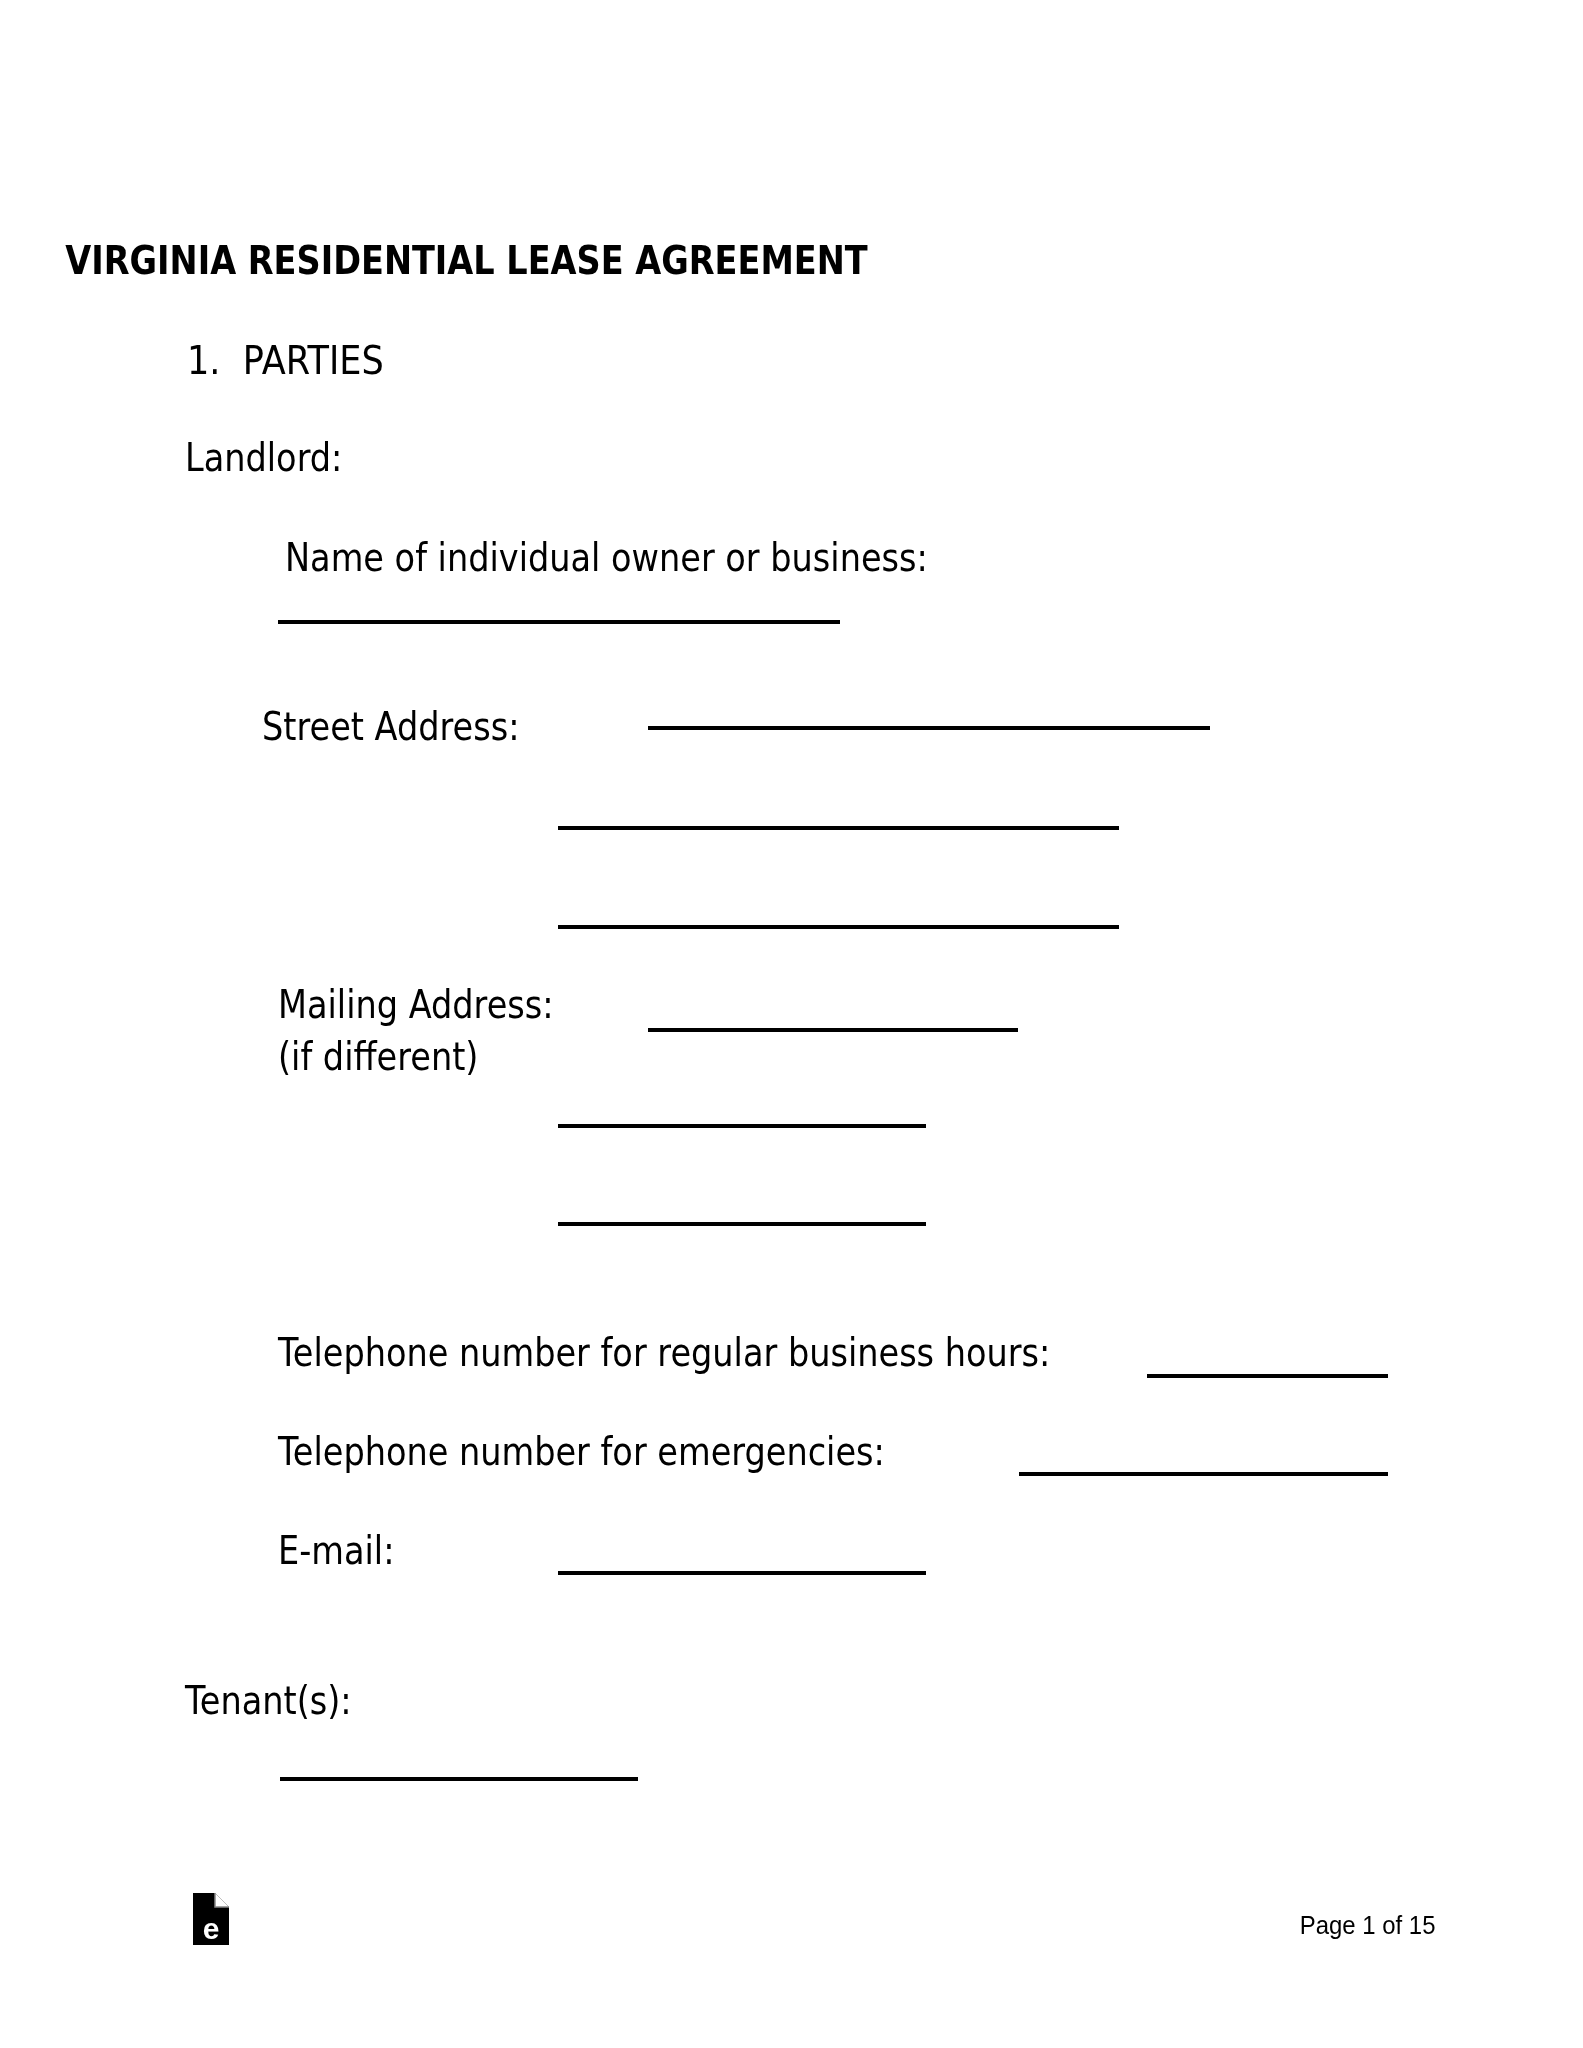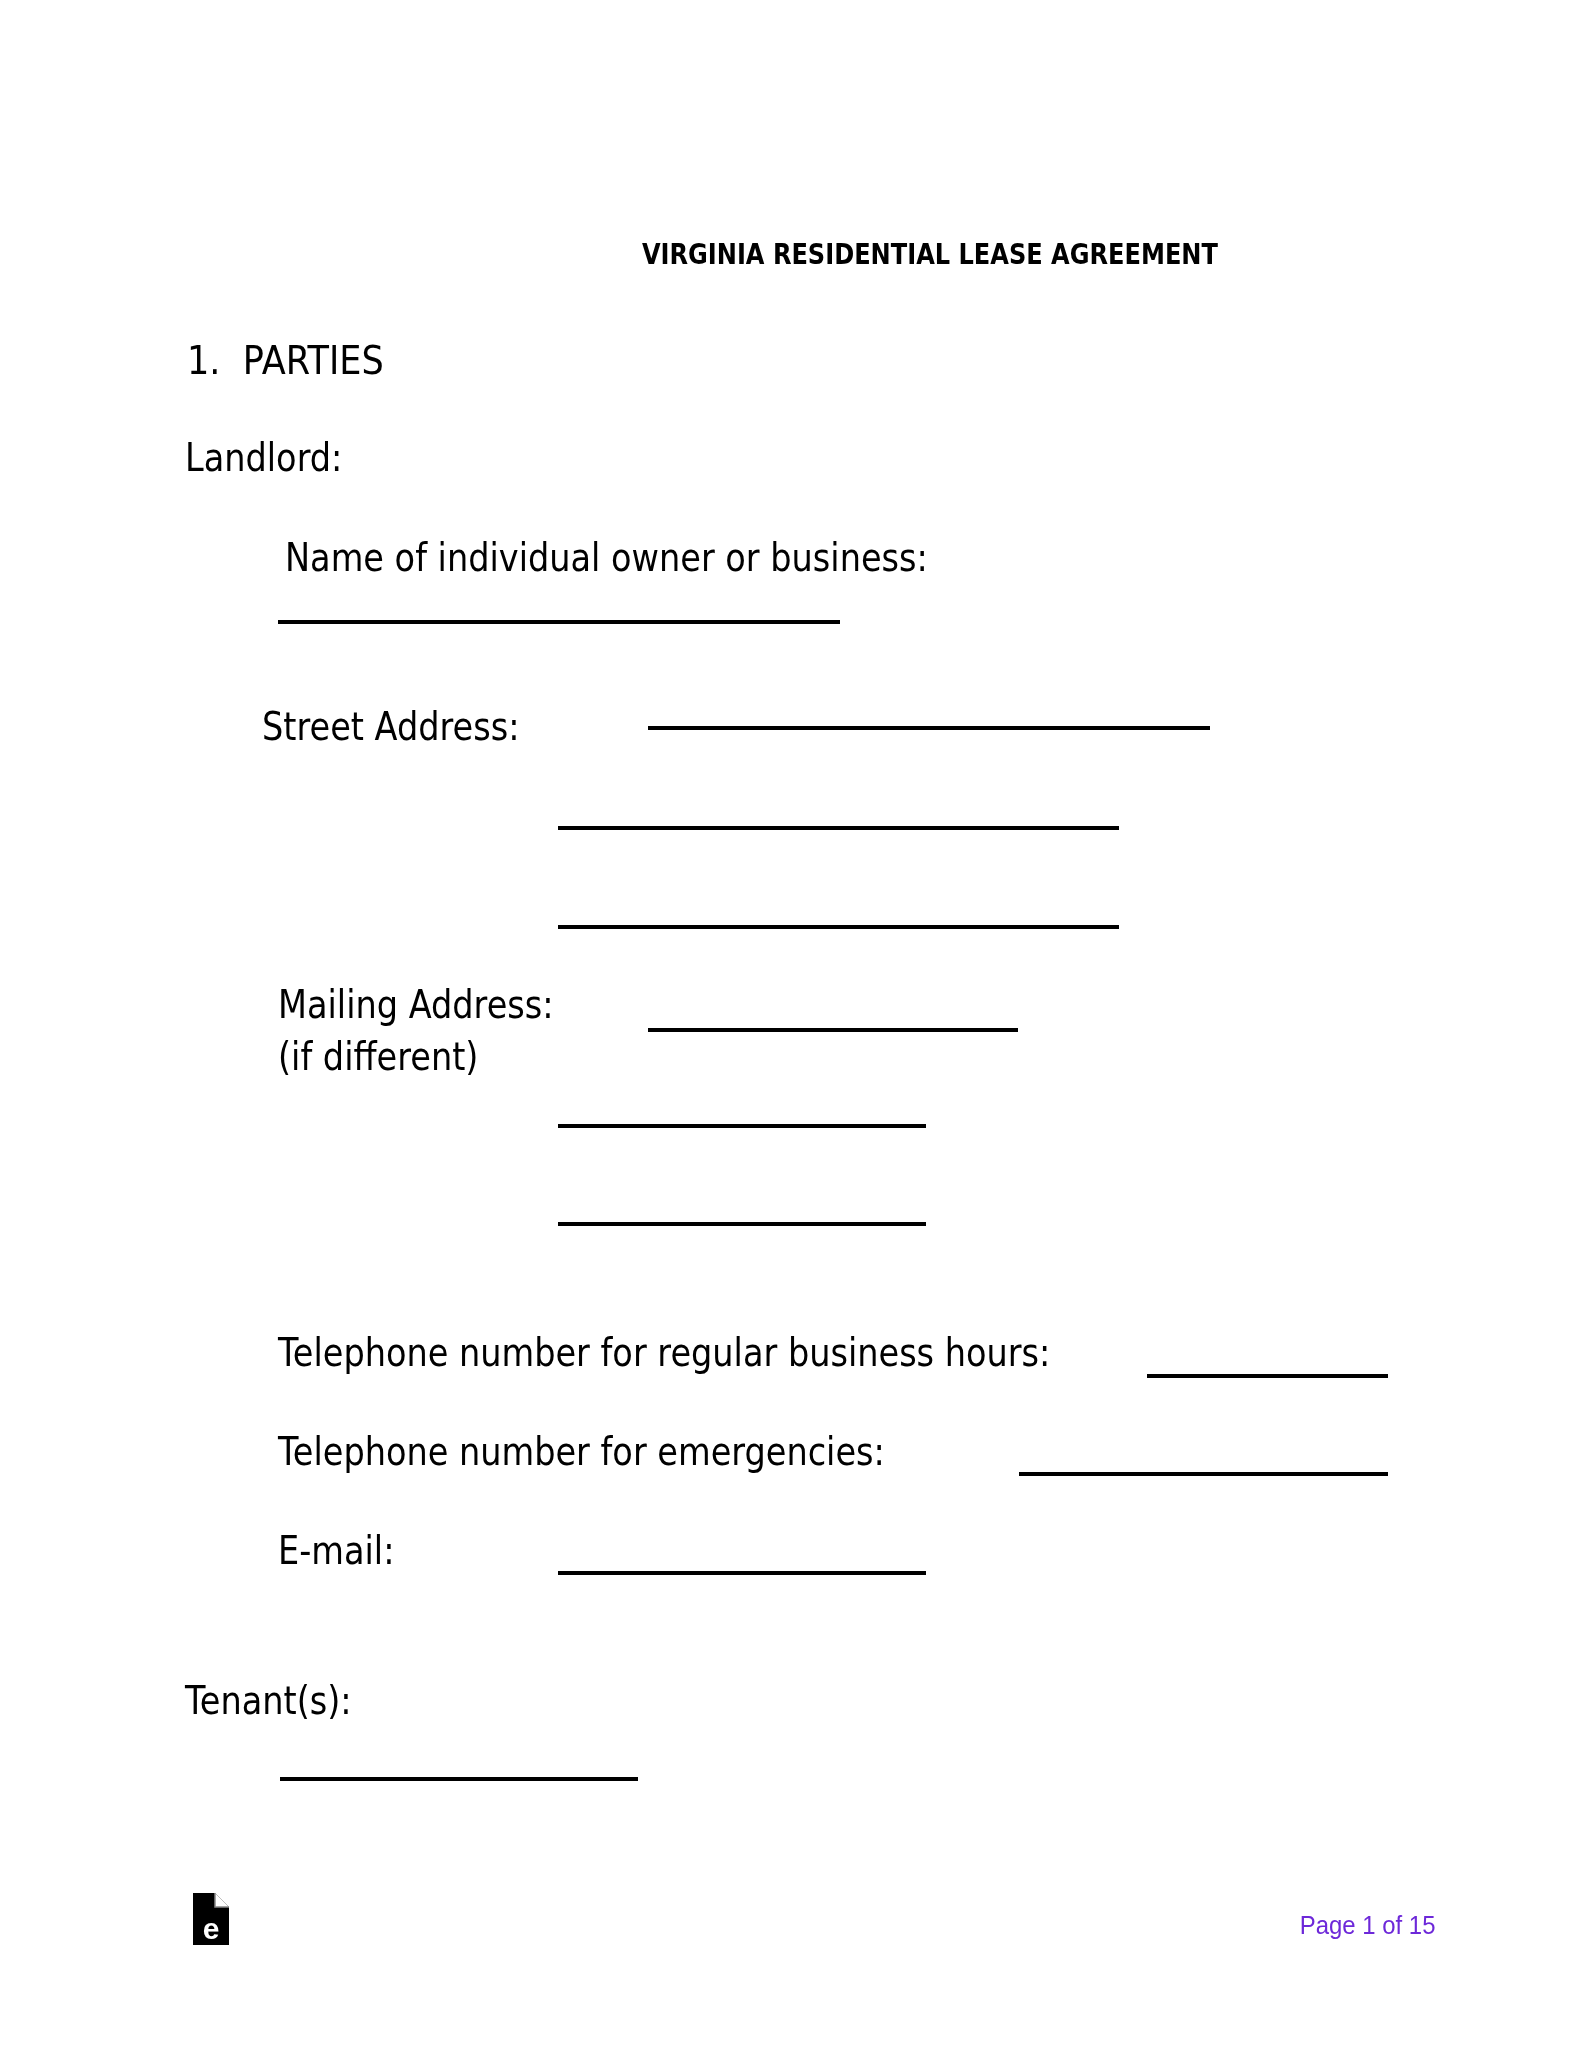--- a/index.html
+++ b/index.html
@@ -1,30 +1,30 @@
 <!DOCTYPE html>
 <html><head>
   <meta charset="utf-8">
   <style>
     html, body { margin: 0; padding: 0; background: #ffffff; }
     body { width: 1583px; height: 2048px; position: relative; overflow: hidden;
            font-family: "DejaVu Sans", sans-serif; color: #000; }
     .abs { position: absolute; white-space: nowrap; }
-    .title { left: 0; width: 1265px; top: 238px; text-align: right;
-             font-weight: bold; font-size: 28px; letter-spacing: 0px; }
+    .title { left: 0; width: 1265px; top: 238px; text-align: left;
+             font-weight: bold; font-size: 39px; letter-spacing: 0px; }
     .title span { display: inline-block; transform: scaleX(0.86); transform-origin: center; }
     .h1 { left: 187px; top: 338px; font-weight: normal; font-size: 39px; }
     .h1 .num { display: inline-block; width: 62px; }
     .h1 span.inner { display:inline-block; transform: scaleX(0.9); transform-origin: left; }
     .txt { font-size: 39px; }
     .txt span.inner { display:inline-block; transform: scaleX(0.86); transform-origin: left; }
     .line { position: absolute; height: 4px; background: #000; }
     .footer-logo { position: absolute; left: 193px; top: 1893px; width: 36px; height: 52px; }
     .page-num { right: 148px; top: 1910px; font-family: "Liberation Sans", sans-serif;
-                font-size: 26px; color: #6d28d9; }
+                font-size: 26px; color: #000000; }
     .page-num span.inner { display:inline-block; transform: scaleX(0.92); transform-origin: right; }
   </style>
 </head>
 <body>
 
 <div>
 
   <div class="abs title">
     <span>VIRGINIA RESIDENTIAL LEASE AGREEMENT</span>
   </div>

